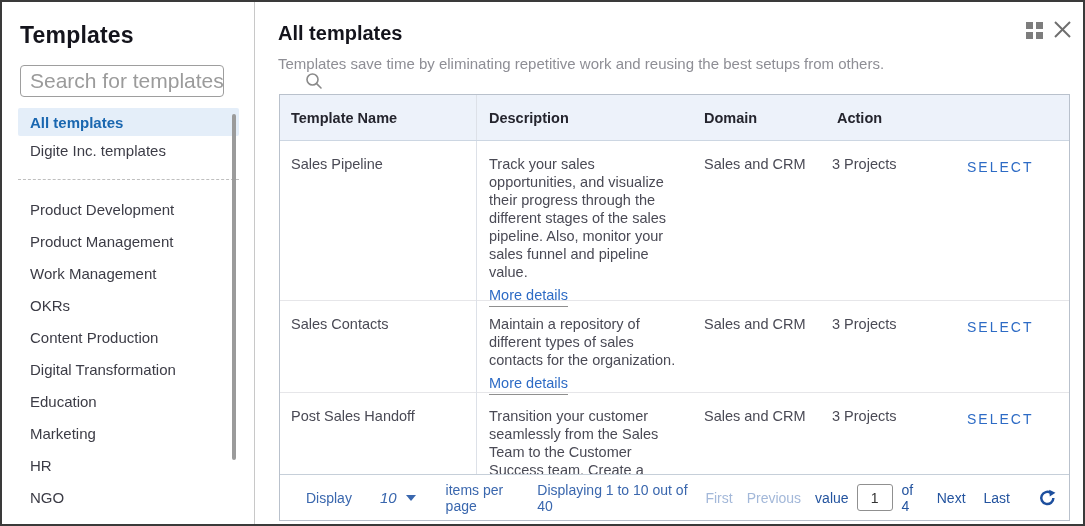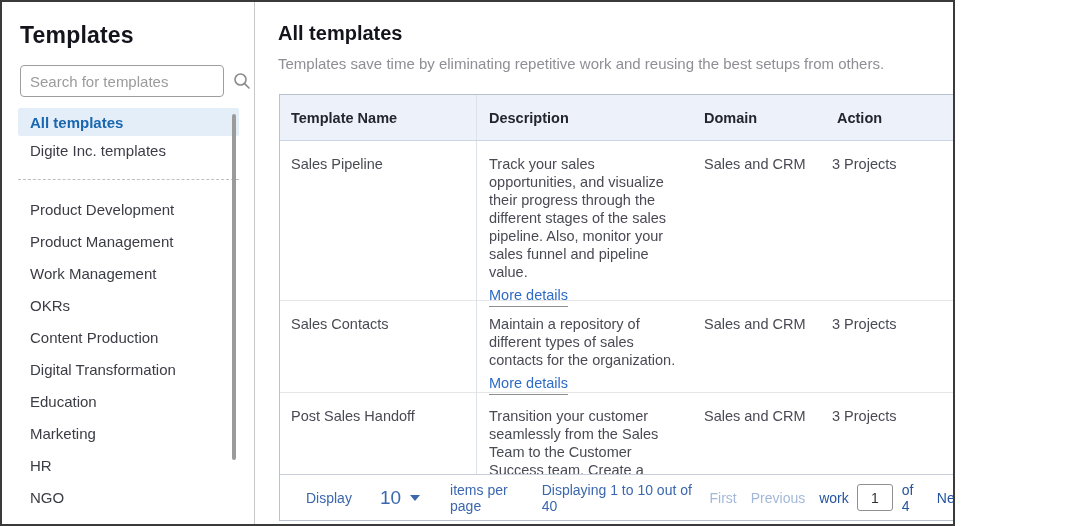--- a/index.html
+++ b/index.html
@@ -4,21 +4,21 @@
 <style>
   * { margin:0; padding:0; box-sizing:border-box; }
   html,body { width:1085px; height:526px; }
   body {
     font-family:"Liberation Sans", sans-serif;
     background:#ffffff;
     color:#3f3f4b;
     overflow:hidden;
   }
   .app {
-    position:relative; width:955px; height:526px;
+    position:relative; width:1085px; height:526px;
     background:#ffffff;
     border:2px solid #3a3a3a;
     overflow:hidden;
     padding-left:28px;
   }
   
   .sidebar {
     position:absolute; left:0; top:0; bottom:0; width:253px;
     border-right:1px solid #c8c8c8; background:#fff;
   }
@@ -26,21 +26,21 @@
     position:absolute; left:18px; top:20px;
     font-size:23px; font-weight:bold; color:#14141c; letter-spacing:0.2px;
   }
   .search-box {
     position:absolute; left:18px; top:63px; width:204px; height:32px;
     border:1px solid #9e9e9e; border-radius:4px; background:#fff;
     display:flex; align-items:center;
   }
   .search-box input {
     border:none; outline:none; background:transparent;
-    flex:1; padding:0 4px 0 9px; font-size:15px; color:#4c1d95;
+    flex:1; padding:0 4px 0 9px; font-size:21px; color:#4c1d95;
     font-family:"Liberation Sans", sans-serif;
   }
   .search-box input::placeholder { color:#9b9b9b; }
   .search-icon { width:18px; height:18px; margin-right:9px; flex:none; }
   .nav { position:absolute; left:16px; top:106px; width:221px; }
   .nav-item {
     height:28px; display:flex; align-items:center;
     padding-left:12px; font-size:15px; color:#3c3c46; cursor:pointer;
     white-space:nowrap;
   }
@@ -110,21 +110,22 @@
   
   .pager {
     margin-top:auto; flex:none; height:46px; border-top:1px solid #c6cfd9;
     display:flex; align-items:center; justify-content:space-between;
     font-size:14px; color:#3a67ae;
   }
   .pager-left { display:flex; align-items:center; padding-left:26px; }
   .pager-right { display:flex; align-items:center; padding-right:12px; }
   .pgsize {
     display:flex; align-items:center; margin:0 30px 0 28px; cursor:pointer;
-    font-size:19px;
+    font-size:15px;
+    font-style:italic;
   }
   .caret {
     width:0; height:0; margin-left:9px;
     border-left:5px solid transparent; border-right:5px solid transparent;
     border-top:6px solid #3a67ae;
   }
   .summary { }
   .pg-link { cursor:pointer; margin-right:18px; }
   .pg-link.disabled { color:#a3b8d9; cursor:default; margin-right:14px; }
   .pg-dark { color:#24549f; }
@@ -243,21 +244,21 @@
         <span class="pgsize">
           <span>10</span>
           <span class="caret"></span>
         </span>
         <span>items per page</span>
         <span class="summary">Displaying 1 to 10 out of 40</span>
       </div>
       <div class="pager-right">
         <span class="pg-link disabled">First</span>
         <span class="pg-link disabled">Previous</span>
-        <span class="page-label pg-dark">work</span>
+        <span class="page-label pg-dark">value</span>
         <input class="page-input" type="text" value="1" style="">
         <span class="of-label pg-dark">of 4</span>
         <span class="pg-link pg-dark">Next</span>
         <span class="pg-link pg-dark">Last</span>
         <svg class="refresh-icon" viewBox="0 0 20 20">
           <path d="M16.2 10 A6.4 6.4 0 1 1 13.6 4.8" fill="none" stroke="#1d4f9e" stroke-width="2.6" stroke-linecap="butt"></path>
           <polygon points="11.8,1.2 18.4,4.6 12.4,8.4" fill="#1d4f9e"></polygon>
         </svg>
       </div>
     </footer>

